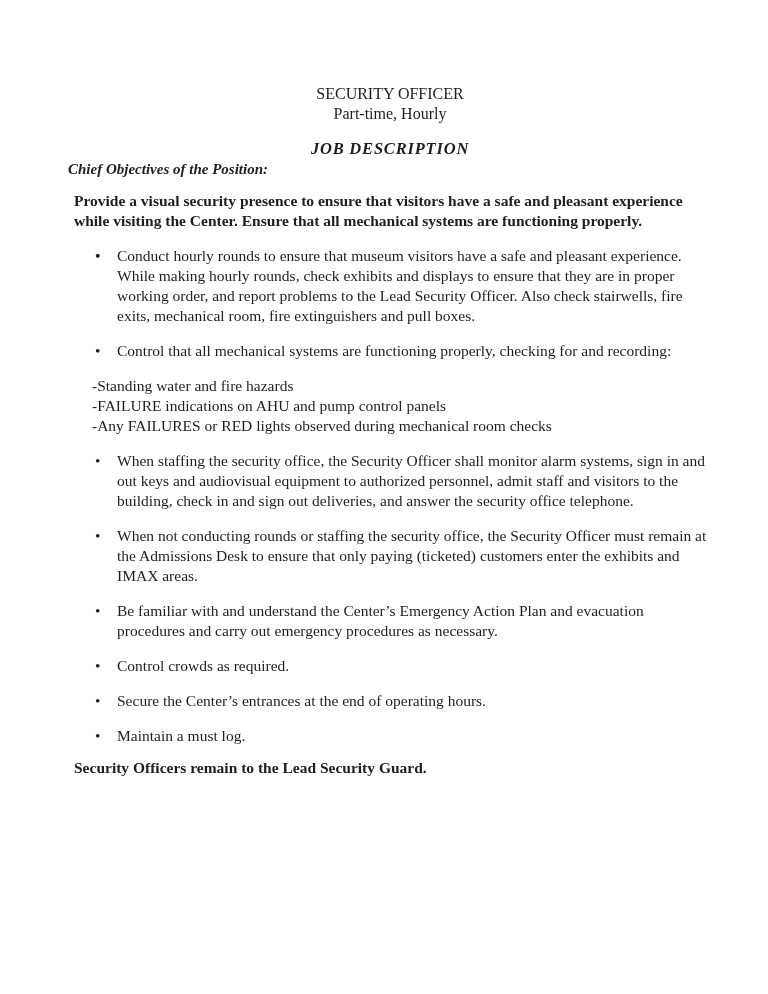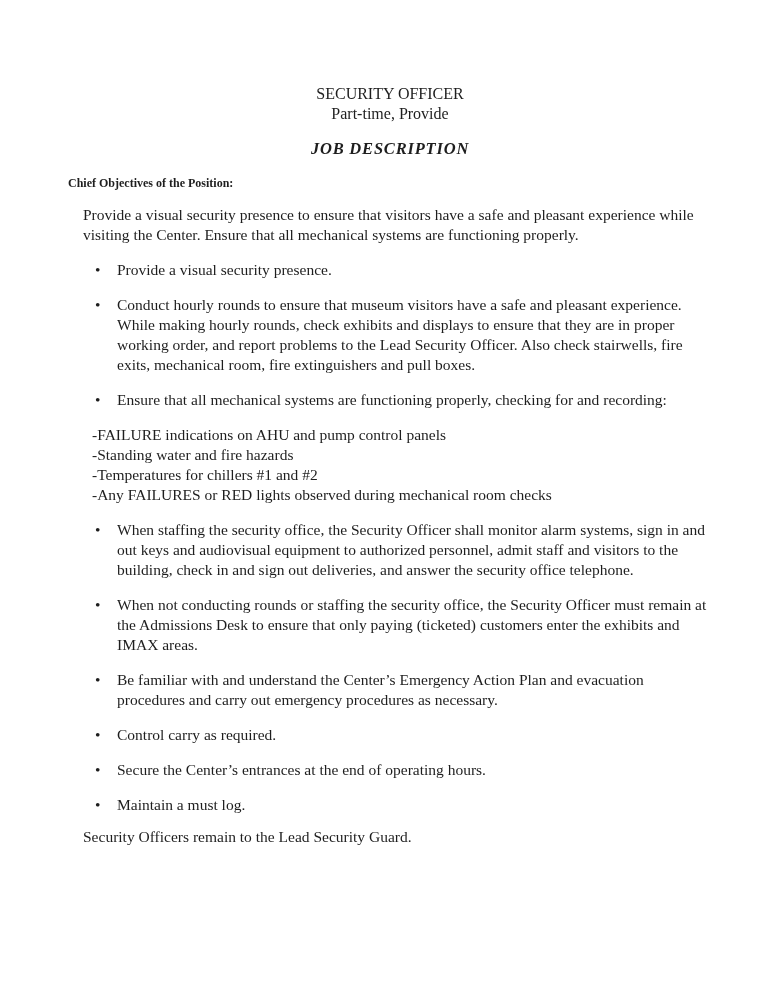--- a/index.html
+++ b/index.html
@@ -20,25 +20,26 @@
   .title-block { text-align: center; }
   .title, .subtitle { font-size: 16px; }
   .doc-heading {
     margin-top: 15px;
     font-size: 16.5px;
     font-weight: bold;
     font-style: italic;
     letter-spacing: 0.8px;
   }
   .section-heading {
-    margin-top: 14px;
+    margin-top: 0;
     font-weight: bold;
-    font-size: 12px;
+    font-style: italic;
+    font-size: 15px;
   }
-  .body-par { margin: 12px 0 0 15px; }
+  .body-par { margin: 12px 0 0 6px; font-weight: bold; }
   .bullet-list {
     list-style: none;
     margin: 0;
     padding: 0;
   }
   .bullet-item {
     position: relative;
     margin-top: 15px;
     padding-left: 49px;
   }
@@ -51,66 +52,64 @@
   .dash-line { margin: 0; }
 </style>
 </head>
 <body>
 
 <div class="page">
   <div class="content">
 
     <div class="title-block">
       <div class="title">SECURITY OFFICER</div>
-      <div class="subtitle">Part-time, Provide</div>
+      <div class="subtitle">Part-time, Hourly</div>
       <div class="doc-heading">JOB DESCRIPTION</div>
     </div>
 
     <div class="section-heading">Chief Objectives of the Position:</div>
     <p class="body-par">Provide a visual security presence to ensure that visitors have a safe and pleasant experience while visiting the Center. Ensure that all mechanical systems are functioning properly.</p>
 
 
     <ul class="bullet-list">
       <li class="bullet-item">
         <span class="bullet">•</span>
-        <span>Provide a visual security presence.</span>
       </li>
       <li class="bullet-item">
         <span class="bullet">•</span>
         <span>Conduct hourly rounds to ensure that museum visitors have a safe and pleasant experience.  While making hourly rounds, check exhibits and displays to ensure that they are in proper working order, and report problems to the Lead Security Officer. Also check stairwells, fire exits, mechanical room, fire extinguishers and pull boxes.</span>
       </li>
       <li class="bullet-item">
         <span class="bullet">•</span>
-        <span>Ensure that all mechanical systems are functioning properly, checking for and recording:</span>
+        <span>Control that all mechanical systems are functioning properly, checking for and recording:</span>
       </li>
     </ul>
 
     <div class="sublist">
+      <div class="dash-line">-Standing water and fire hazards</div>
       <div class="dash-line">-FAILURE indications on AHU and pump control panels</div>
-      <div class="dash-line">-Standing water and fire hazards</div>
-      <div class="dash-line">-Temperatures for chillers #1 and #2</div>
       <div class="dash-line">-Any FAILURES or RED lights observed during mechanical room checks</div>
     </div>
 
     <ul class="bullet-list">
       <li class="bullet-item">
         <span class="bullet">•</span>
         <span>When staffing the security office, the Security Officer shall monitor alarm systems, sign in and out keys and audiovisual equipment to authorized personnel, admit staff and visitors to the building, check in and sign out deliveries, and answer the security office telephone.</span>
       </li>
       <li class="bullet-item">
         <span class="bullet">•</span>
         <span>When not conducting rounds or staffing the security office, the Security Officer must remain at the Admissions Desk to ensure that only paying (ticketed) customers enter the exhibits and IMAX areas.</span>
       </li>
       <li class="bullet-item">
         <span class="bullet">•</span>
         <span>Be familiar with and understand the Center’s Emergency Action Plan and evacuation procedures and carry out emergency procedures as necessary.</span>
       </li>
       <li class="bullet-item">
         <span class="bullet">•</span>
-        <span>Control carry as required.</span>
+        <span>Control crowds as required.</span>
       </li>
       <li class="bullet-item">
         <span class="bullet">•</span>
         <span>Secure the Center’s entrances at the end of operating hours.</span>
       </li>
       <li class="bullet-item">
         <span class="bullet">•</span>
         <span>Maintain a must log.</span>
       </li>
     </ul>

